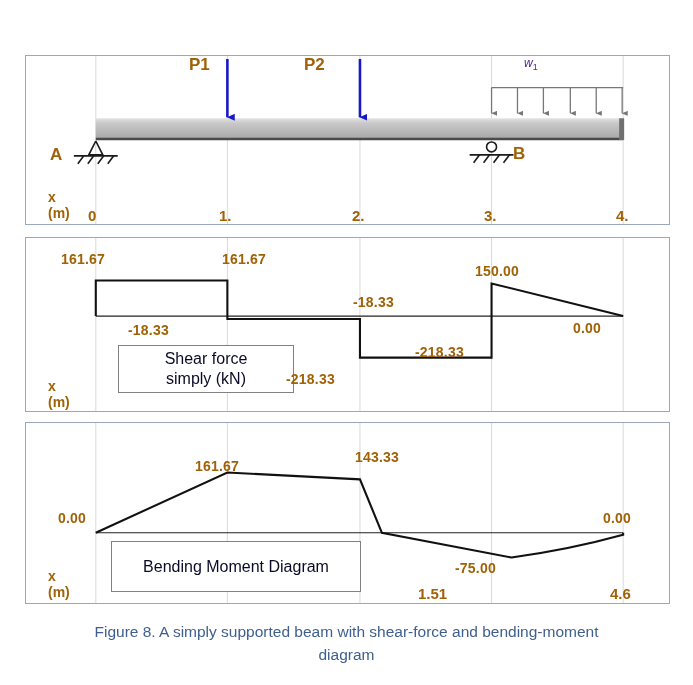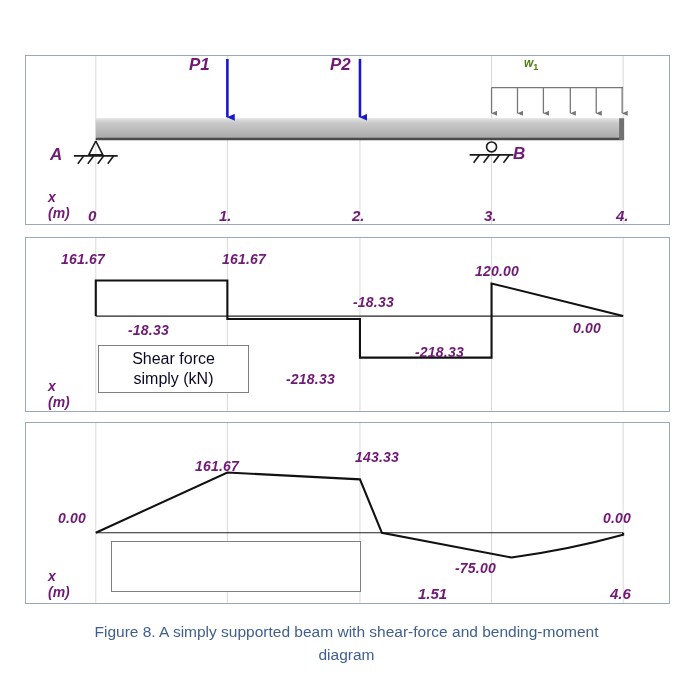--- a/index.html
+++ b/index.html
@@ -34,24 +34,23 @@
     position: absolute;
     left: 0; top: 0;
     width: 100%;
     height: 100%;
     overflow: visible;
   }
 
   .lbl {
     position: absolute;
     font-family: "Liberation Sans", sans-serif;
-    color: #701a75;
+    color: #a16207;
     white-space: nowrap;
     line-height: 1;
-    font-style: italic;
   }
   .tick-num {
     font-size: 15px;
     font-weight: bold;
   }
   .axis-x {
     font-size: 14px;
     font-weight: bold;
     line-height: 1.15;
   }
@@ -64,39 +63,39 @@
     font-weight: bold;
     letter-spacing: 0.2px;
   }
   .support-lbl {
     font-size: 17px;
     font-weight: bold;
   }
   .w-lbl {
     font-size: 12px;
     font-style: italic;
-    font-weight: bold;
-    color: #4d7c0f;
+    font-weight: normal;
+    color: #4c1d95;
   }
   .w-lbl sub { font-size: 9px; font-style: normal; }
 
   .textbox {
     position: absolute;
     border: 1.2px solid #808080;
     background: #ffffff;
     box-sizing: border-box;
     display: flex;
     align-items: center;
     justify-content: center;
     text-align: center;
     font-size: 16px;
     color: #0a0a28;
     line-height: 1.25;
   }
-  #sfd-box { left: 98px; top: 345px; width: 151px; height: 48px; align-items: center; }
+  #sfd-box { left: 118px; top: 345px; width: 176px; height: 48px; align-items: center; }
   #bmd-box { left: 111px; top: 541px; width: 250px; height: 51px; }
 
   .caption {
     position: absolute;
     left: 0;
     top: 620px;
     width: 693px;
     text-align: center;
     font-size: 15.5px;
     color: #3f5f8f;
@@ -166,21 +165,21 @@
         <line x1="493" y1="32" x2="493" y2="58" marker-end="url(#greyhead)"></line>
         <line x1="519" y1="32" x2="519" y2="58" marker-end="url(#greyhead)"></line>
         <line x1="546" y1="32" x2="546" y2="58" marker-end="url(#greyhead)"></line>
         <line x1="572" y1="32" x2="572" y2="58" marker-end="url(#greyhead)"></line>
         <line x1="598" y1="32" x2="598" y2="58" marker-end="url(#greyhead)"></line>
       </g>
     </svg>
   </div>
 
   <div class="lbl load-lbl" style="left:189px; top:56px;">P1</div>
-  <div class="lbl load-lbl" style="left:330px; top:56px;">P2</div>
+  <div class="lbl load-lbl" style="left:304px; top:56px;">P2</div>
 
   <div class="lbl w-lbl" style="left:524px; top:57px;">
     <span>w</span><sub>1</sub>
   </div>
 
   <div class="lbl support-lbl" style="left:50px; top:146px;">A</div>
   <div class="lbl support-lbl" style="left:513px; top:145px;">B</div>
 
   <div class="lbl axis-x" style="left:48px; top:189px;">
     <div>x</div>
@@ -212,21 +211,21 @@
     <div>
       <div>Shear force</div>
       <div>simply (kN)</div>
     </div>
   </div>
 
   <div class="lbl val-lbl" style="left:61px;  top:252px;">161.67</div>
   <div class="lbl val-lbl" style="left:222px; top:252px;">161.67</div>
   <div class="lbl val-lbl" style="left:128px; top:323px;">-18.33</div>
   <div class="lbl val-lbl" style="left:353px; top:295px;">-18.33</div>
-  <div class="lbl val-lbl" style="left:475px; top:264px;">120.00</div>
+  <div class="lbl val-lbl" style="left:475px; top:264px;">150.00</div>
   <div class="lbl val-lbl" style="left:286px; top:372px;">-218.33</div>
   <div class="lbl val-lbl" style="left:415px; top:345px;">-218.33</div>
   <div class="lbl val-lbl" style="left:573px; top:321px;">0.00</div>
 
   <div class="lbl axis-x" style="left:48px; top:378px;">
     <div>x</div>
     <div>(m)</div>
   </div>
 
   <div class="panel" id="panel-moment">
@@ -240,20 +239,21 @@
       </g>
 
       <line x1="70" y1="111" x2="599" y2="111" stroke="#222222" stroke-width="1.1"></line>
 
       <path fill="none" stroke="#111111" stroke-width="2.1" d="M 70,111 L 202,50 L 335,57 L 357,111 L 487,136 Q 545,128 599,113 L 599,111"></path>
     </svg>
   </div>
 
   <div class="textbox" id="bmd-box">
     <div>
+      <div>Bending Moment Diagram</div>
     </div>
   </div>
 
   <div class="lbl val-lbl" style="left:58px;  top:511px;">0.00</div>
   <div class="lbl val-lbl" style="left:195px; top:459px;">161.67</div>
   <div class="lbl val-lbl" style="left:355px; top:450px;">143.33</div>
   <div class="lbl val-lbl" style="left:455px; top:561px;">-75.00</div>
   <div class="lbl val-lbl" style="left:603px; top:511px;">0.00</div>
 
   <div class="lbl axis-x" style="left:48px; top:568px;">

